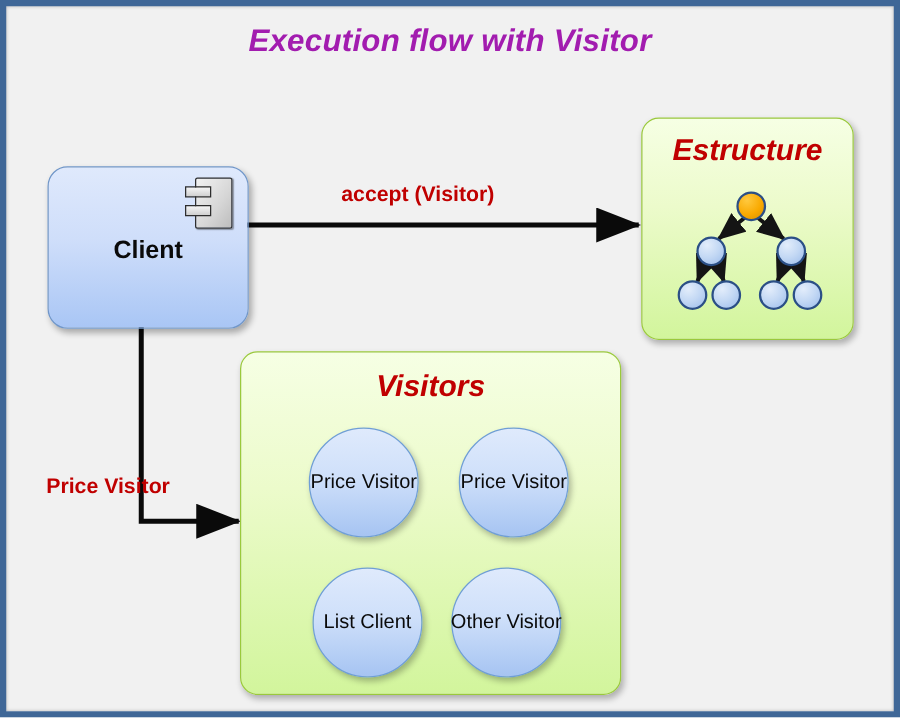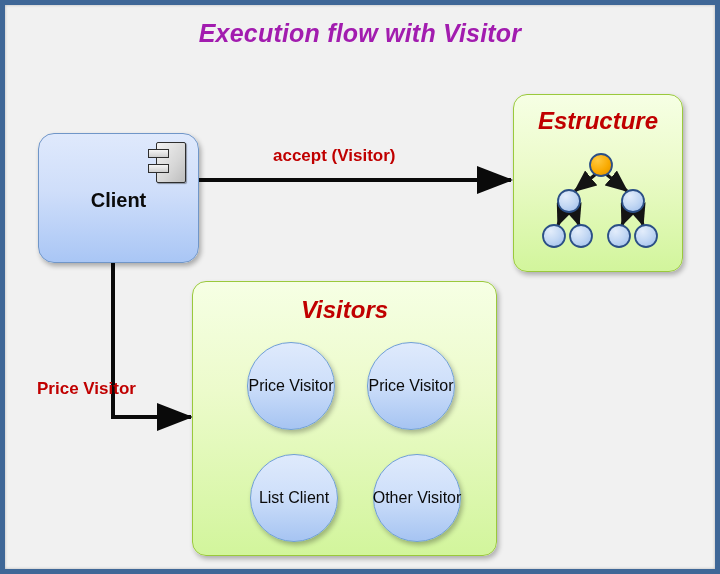--- a/index.html
+++ b/index.html
@@ -144,21 +144,21 @@
     left: 50%;
     transform: translate(-50%, -50%);
     white-space: nowrap;
     font-size: 16px;
     color: #0a0a0a;
     pointer-events: none;
   }
   #visitor-0 { left: 54px; top: 60px; }
   #visitor-1 { left: 174px; top: 60px; }
   #visitor-2 { left: 57px; top: 172px; }
-  #visitor-3 { left: 180px; top: 172px; }
+  #visitor-3 { left: 168px; top: 172px; }
 
   
   .arrow-svg {
     position: absolute;
     left: 0;
     top: 0;
     width: 720px;
     height: 574px;
     pointer-events: none;
   }

